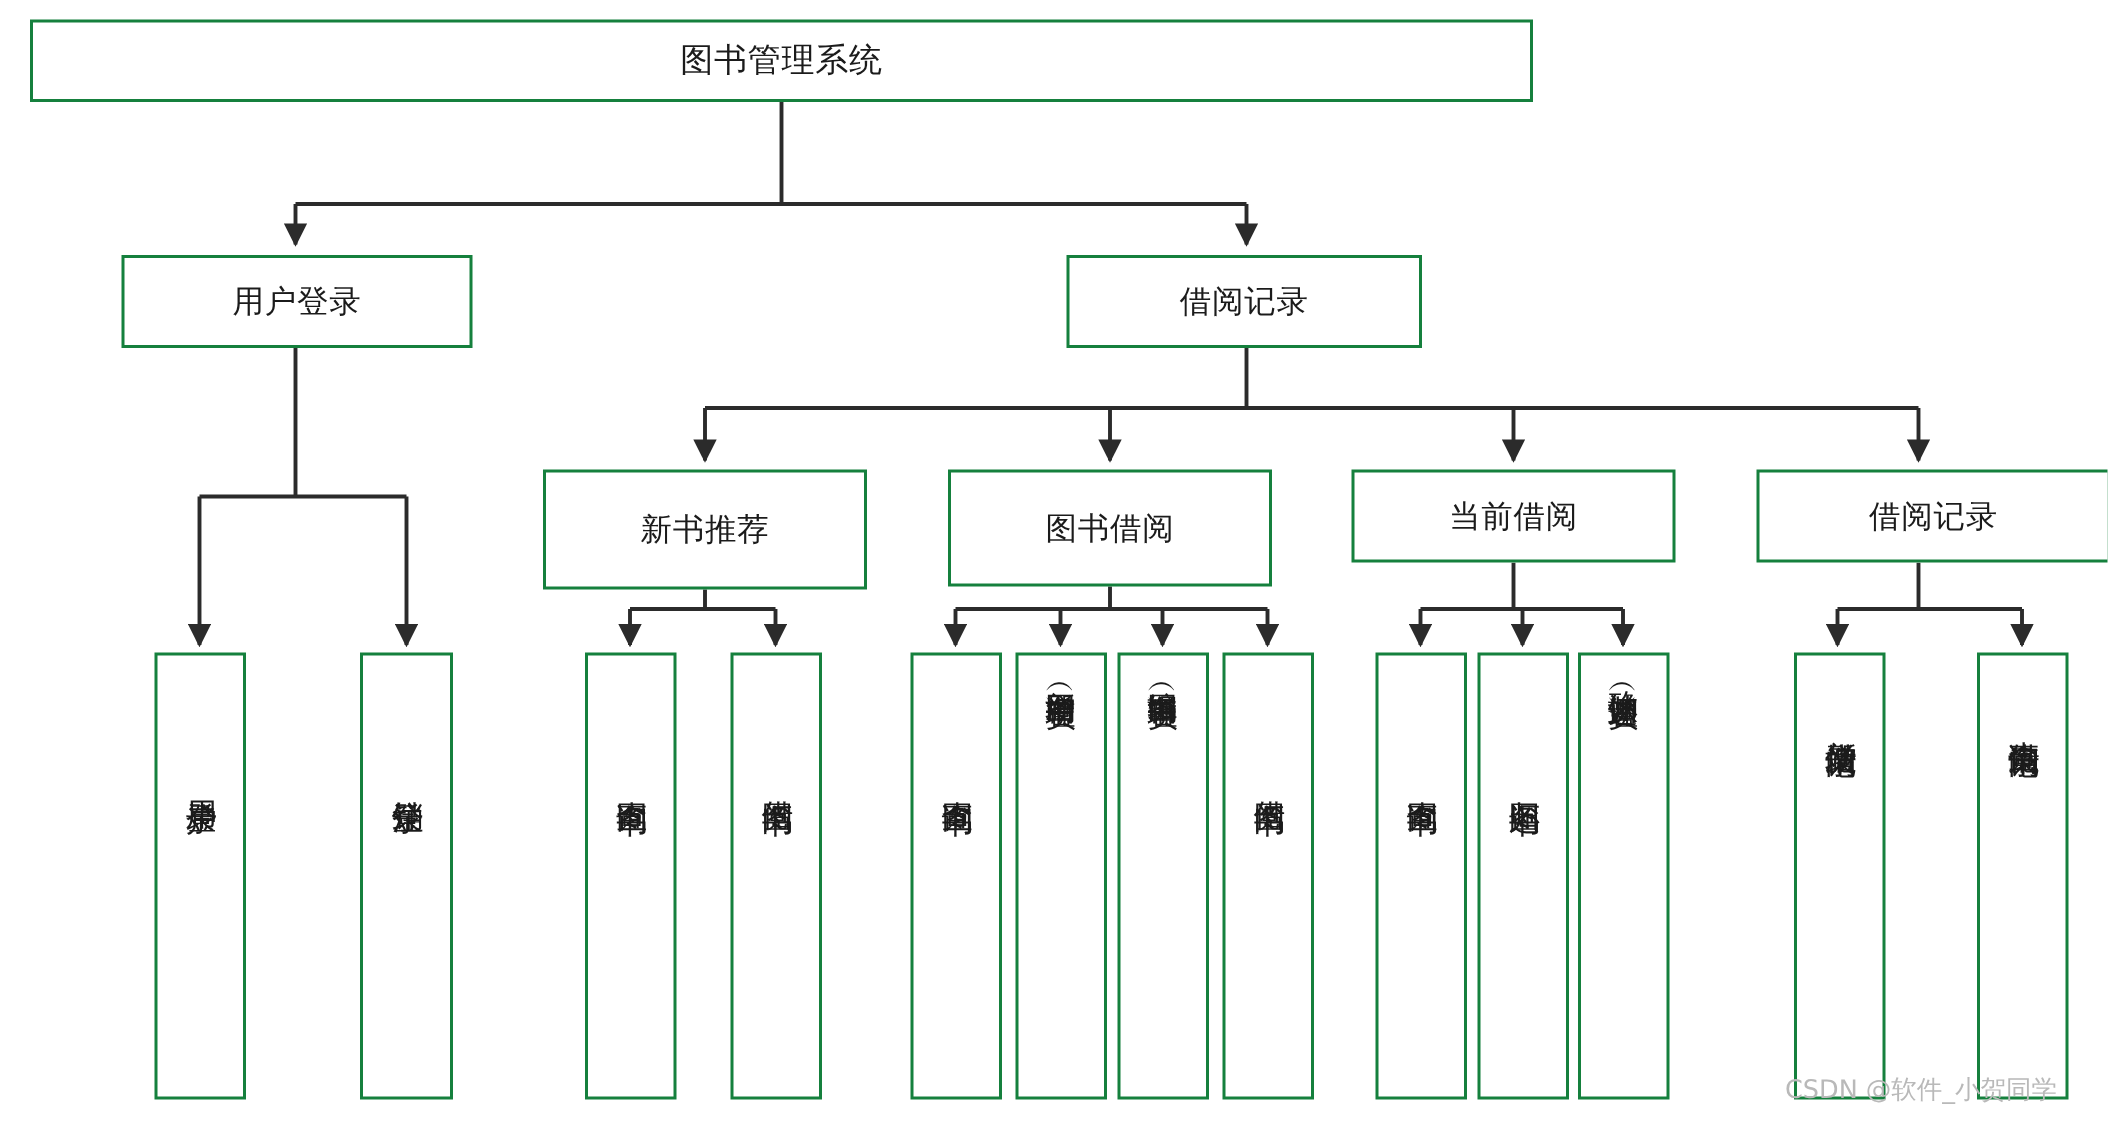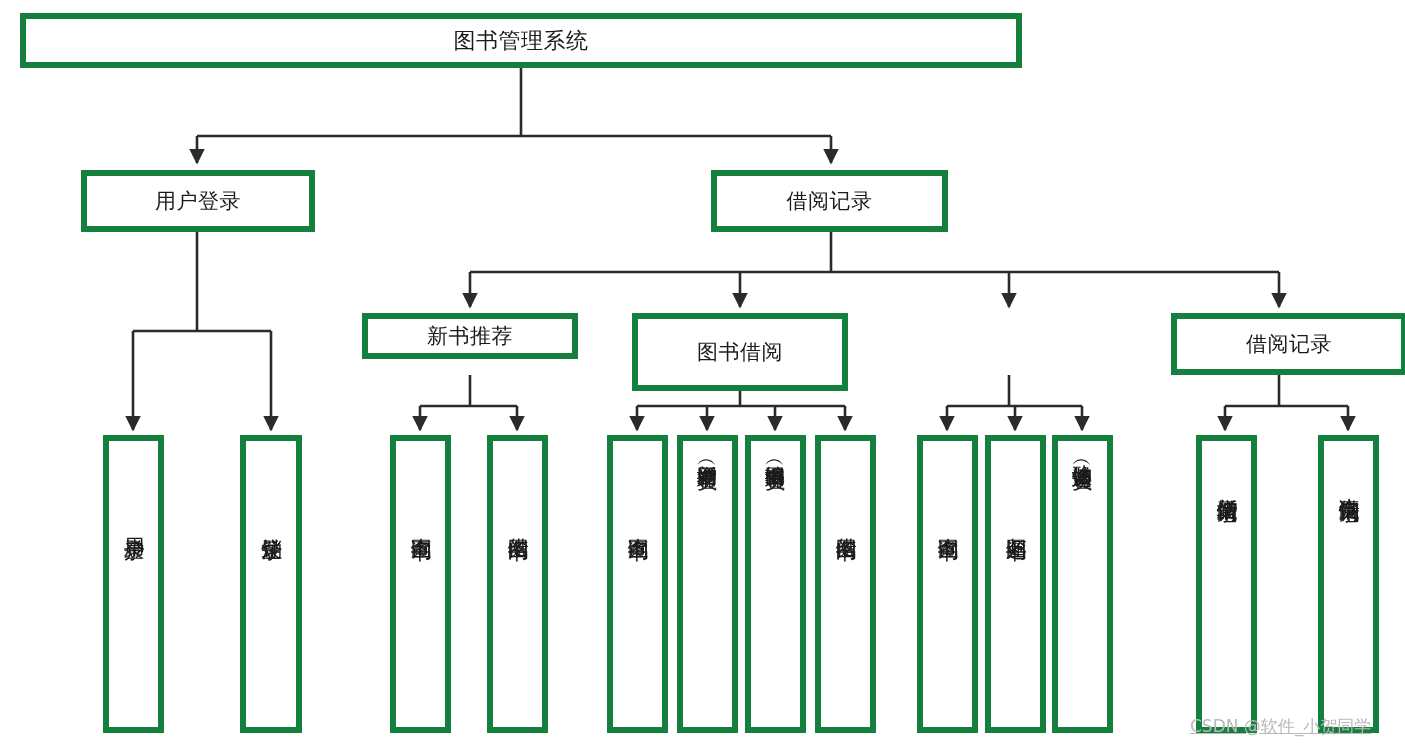--- a/index.html
+++ b/index.html
@@ -25,21 +25,21 @@
     left: 0;
     top: 0;
     width: 1405px;
     height: 747px;
     pointer-events: none;
   }
   .node {
     position: absolute;
     box-sizing: border-box;
     background: #ffffff;
-    border: 6px solid #15803d;
+    border: 2px solid #15803d;
     display: flex;
     align-items: center;
     justify-content: center;
     color: #1b1b1b;
     z-index: 2;
   }
   .node-label {
     display: block;
     text-align: center;
     line-height: 1.15;
@@ -65,21 +65,20 @@
     line-height: 1.3;
   }
   #root-node .node-label { font-size: 22px; }
   .watermark {
     position: absolute;
     color: #b9b9b9;
     font-size: 17px;
     white-space: nowrap;
     z-index: 5;
     font-family: "DejaVu Sans", "Liberation Sans", sans-serif;
-    text-decoration: underline;
   }
 </style>
 </head>
 <body>
 
 <div id="diagram-root">
 
   <svg class="wires" viewBox="0 0 1405 747" xmlns="http://www.w3.org/2000/svg">
     <defs>
       <marker id="arrow" viewBox="0 0 10 10" refX="9" refY="5" markerWidth="6" markerHeight="6" orient="auto-start-reverse">
@@ -135,28 +134,31 @@
   </div>
 
   <div class="node horiz" style="left:81px; top:170px; width:234px; height:62px;">
     <span class="node-label">用户登录</span>
   </div>
 
   <div class="node horiz" style="left:711px; top:170px; width:237px; height:62px;">
     <span class="node-label">借阅记录</span>
   </div>
 
-  <div class="node horiz" style="left:362px; top:313px; width:216px; height:46px;">
+  <div class="node horiz" style="left:362px; top:313px; width:216px; height:80px;">
     <span class="node-label">新书推荐</span>
   </div>
 
   <div class="node horiz" style="left:632px; top:313px; width:216px; height:78px;">
     <span class="node-label">图书借阅</span>
   </div>
 
+  <div class="node horiz" style="left:901px; top:313px; width:216px; height:62px;">
+    <span class="node-label">当前借阅</span>
+  </div>
 
   <div class="node horiz" style="left:1171px; top:313px; width:236px; height:62px;">
     <span class="node-label">借阅记录</span>
   </div>
 
   <div class="node vert" style="left:103px; top:435px; width:61px; height:298px; padding-top:80px;">
     <span class="node-label">用户登录</span>
   </div>
 
   <div class="node vert" style="left:240px; top:435px; width:62px; height:298px; padding-top:80px;">

